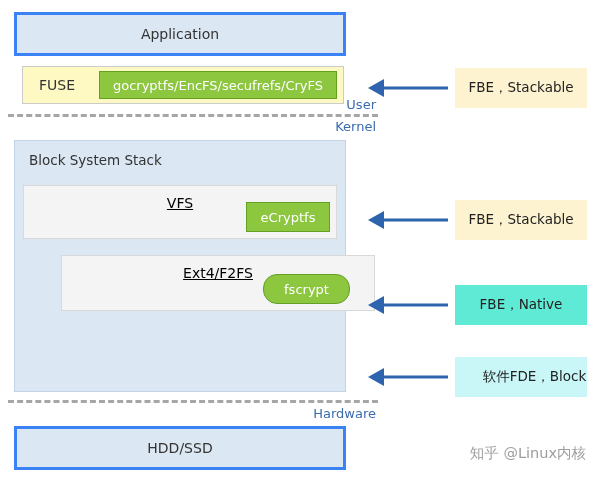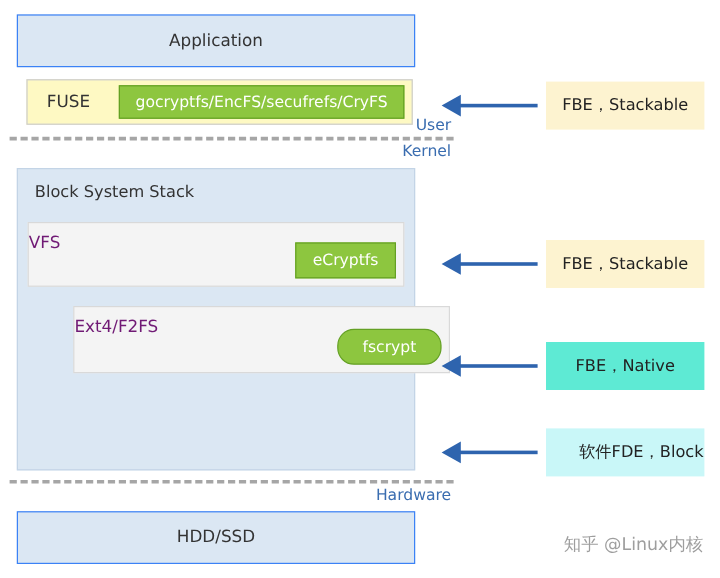--- a/index.html
+++ b/index.html
@@ -1,21 +1,21 @@
 <!DOCTYPE html>
 <html><head>
 <meta charset="utf-8">
 <style>
   html,body{margin:0;padding:0;background:#ffffff;}
   body{font-family:"DejaVu Sans","Liberation Sans",sans-serif;}
   .canvas{position:relative;width:600px;height:482px;background:#ffffff;overflow:hidden;}
 
   
   .blue-box{
-    position:absolute;background:#dbe7f3;border:1px solid #3b82f6;
+    position:absolute;background:#dbe7f3;border:3px solid #3b82f6;
     box-sizing:border-box;display:flex;align-items:center;justify-content:center;
     font-size:14px;color:#333;
   }
   .app-box{left:14px;top:12px;width:332px;height:44px;}
   .hdd-box{left:14px;top:426px;width:332px;height:44px;}
 
   
   .fuse-box{
     position:absolute;left:22px;top:66px;width:322px;height:38px;
     background:#fef9c3;border:1px solid #cccccc;box-sizing:border-box;
@@ -49,28 +49,28 @@
   .fs-stack{
     position:absolute;left:14px;top:140px;width:332px;height:252px;
     background:#dbe7f3;border:1px solid #c3d4e6;box-sizing:border-box;
   }
   .fs-title{position:absolute;left:14px;top:11px;font-size:13.5px;color:#333;}
   .layer{
     position:absolute;left:8px;width:314px;
     background:#f4f4f4;border:1px solid #d9d9d9;box-sizing:border-box;
   }
   .layer-label{
-    position:absolute;left:0;right:0;top:9px;
-    font-size:14px;color:#701a75;
+    position:absolute;left:0;right:0;top:9px;text-align:center;
+    font-size:14px;color:#000000;text-decoration:underline;
   }
   .layer-vfs{top:44px;height:54px;}
   .layer-ext4{top:114px;height:56px;margin-left:38px;}
   .layer-block{top:186px;height:56px;}
   .vfs-green{right:6px;bottom:6px;width:84px;height:30px;}
-  .ext4-green{right:6px;bottom:6px;width:87px;height:30px;border-radius:14px;}
+  .ext4-green{right:24px;bottom:6px;width:87px;height:30px;border-radius:14px;}
   .block-green{right:6px;bottom:6px;width:92px;height:30px;}
 
   
   .note{
     position:absolute;left:455px;width:132px;height:40px;
     display:flex;align-items:center;justify-content:center;
     font-size:13.5px;color:#222;box-sizing:border-box;white-space:nowrap;
   }
   .note-1{top:68px;background:#fdf3d0;}
   .note-2{top:200px;background:#fdf3d0;}

